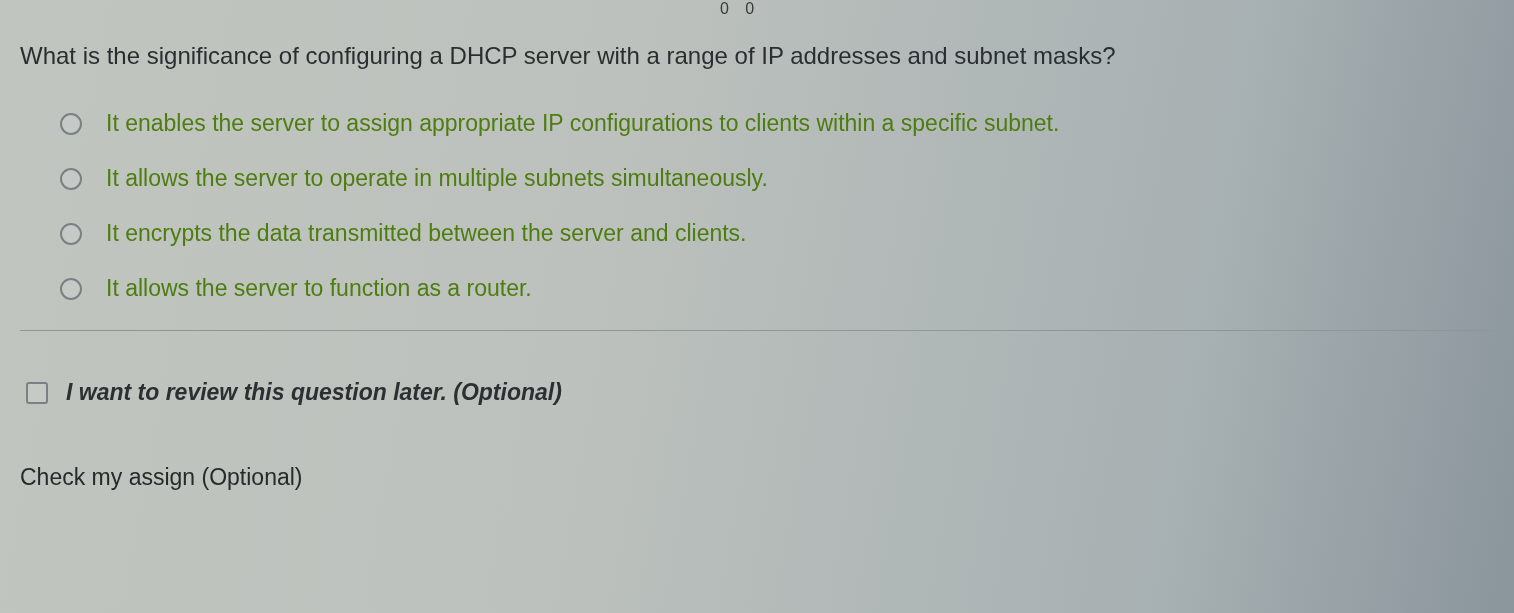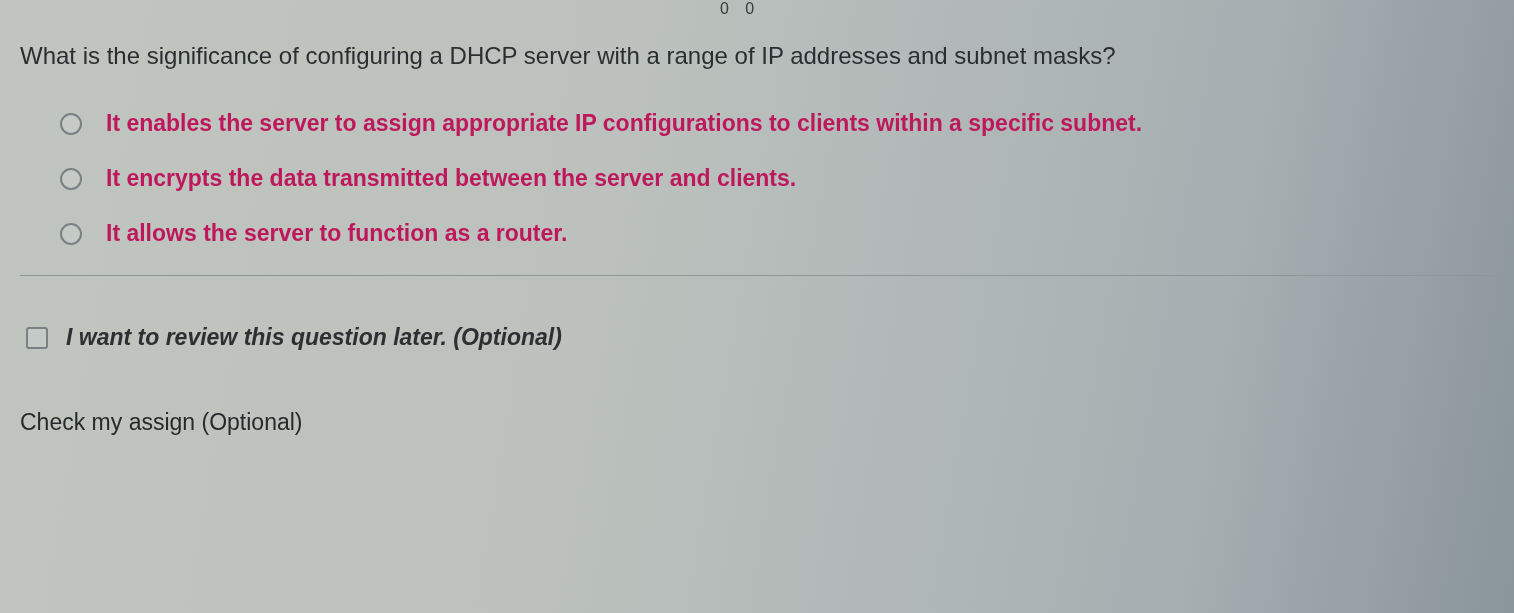--- a/index.html
+++ b/index.html
@@ -45,22 +45,21 @@
     width: 22px;
     height: 22px;
     border: 2px solid #7a8184;
     border-radius: 50%;
     background: #c5cac6;
     flex: 0 0 auto;
     cursor: pointer;
   }
   .option-label {
     font-size: 23px;
-    color: #be185d;
-    font-weight: bold;
+    color: #4d7c0f;
   }
   .divider {
     border: none;
     border-top: 1px solid #8f9796;
     margin: 22px 0 0 0;
   }
   .review-row {
     display: flex;
     align-items: center;
     gap: 18px;
@@ -99,20 +98,24 @@
 
   <div class="question-text">What is the significance of configuring a DHCP server with a range of IP addresses and subnet masks?</div>
 
   <div class="options">
 
     <div class="option">
       <span class="radio"></span>
       <span class="option-label">It enables the server to assign appropriate IP configurations to clients within a specific subnet.</span>
     </div>
 
+    <div class="option">
+      <span class="radio"></span>
+      <span class="option-label">It allows the server to operate in multiple subnets simultaneously.</span>
+    </div>
 
     <div class="option">
       <span class="radio"></span>
       <span class="option-label">It encrypts the data transmitted between the server and clients.</span>
     </div>
 
     <div class="option">
       <span class="radio"></span>
       <span class="option-label">It allows the server to function as a router.</span>
     </div>

